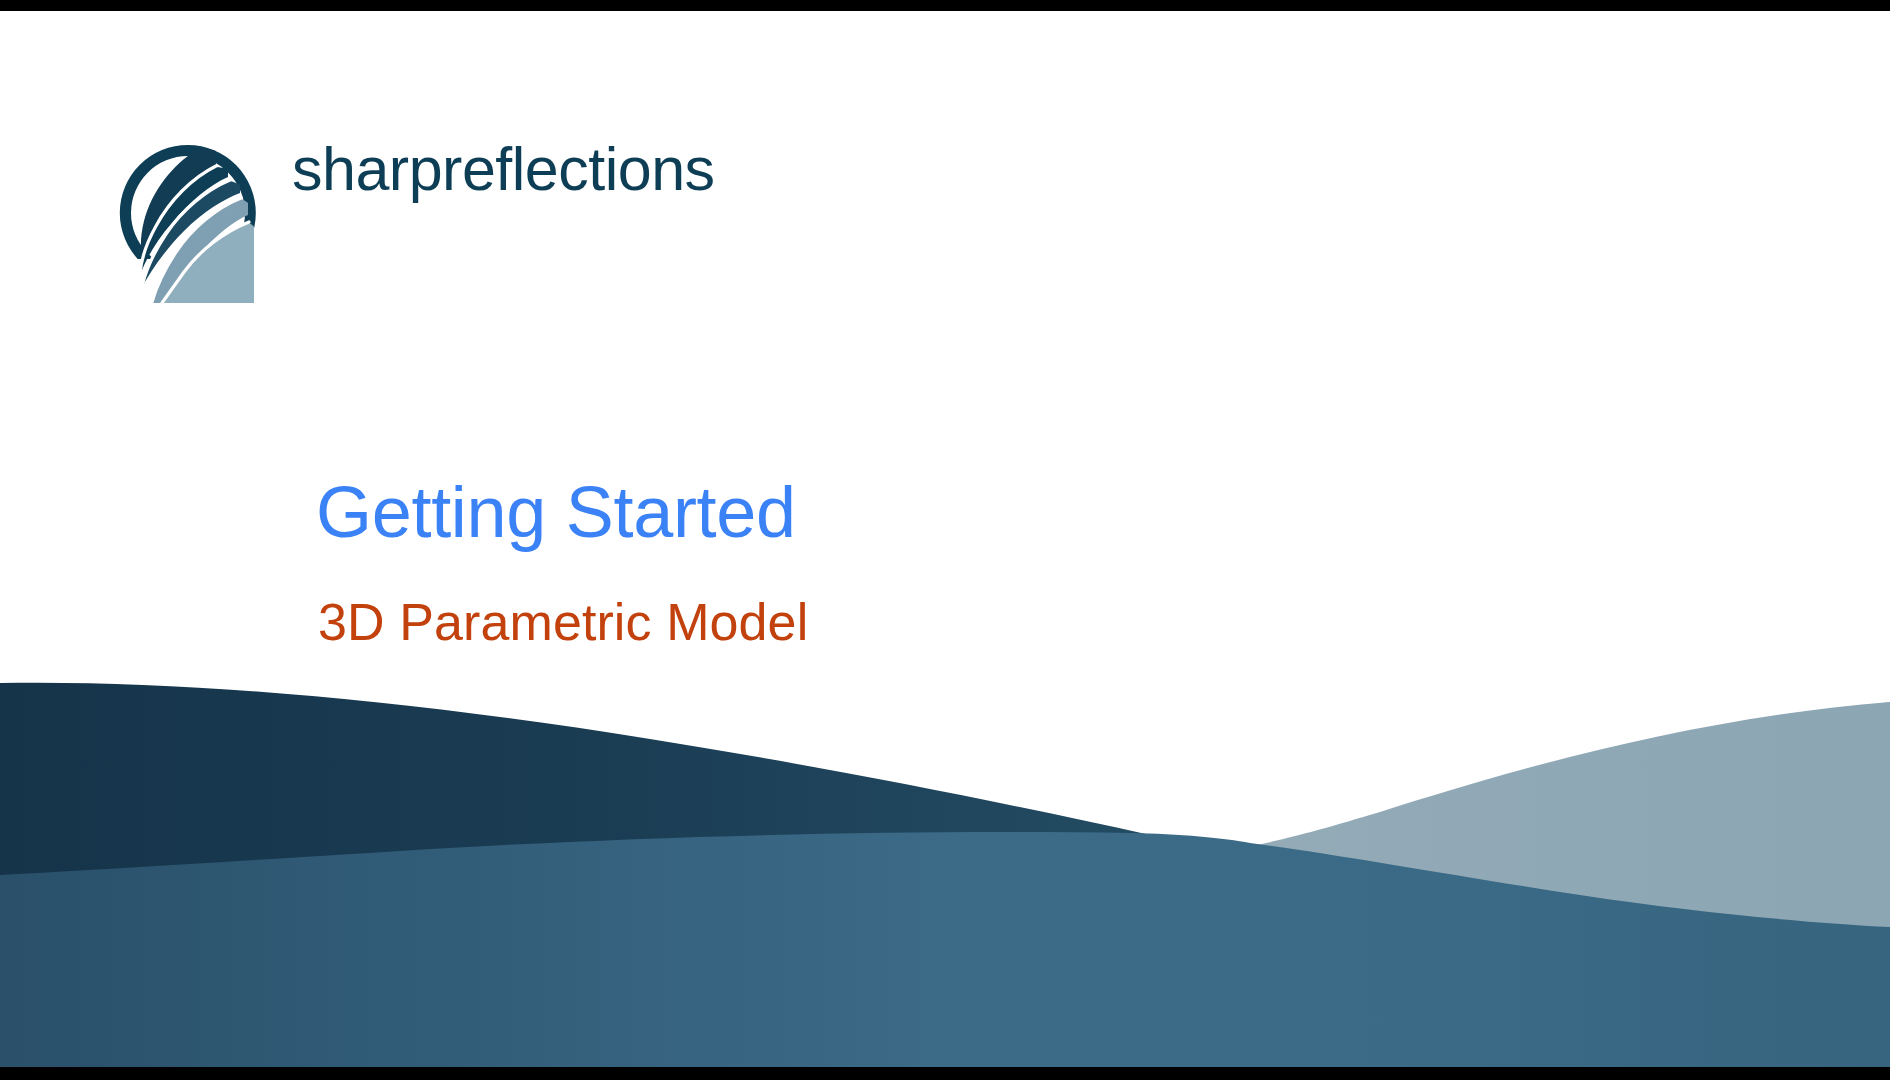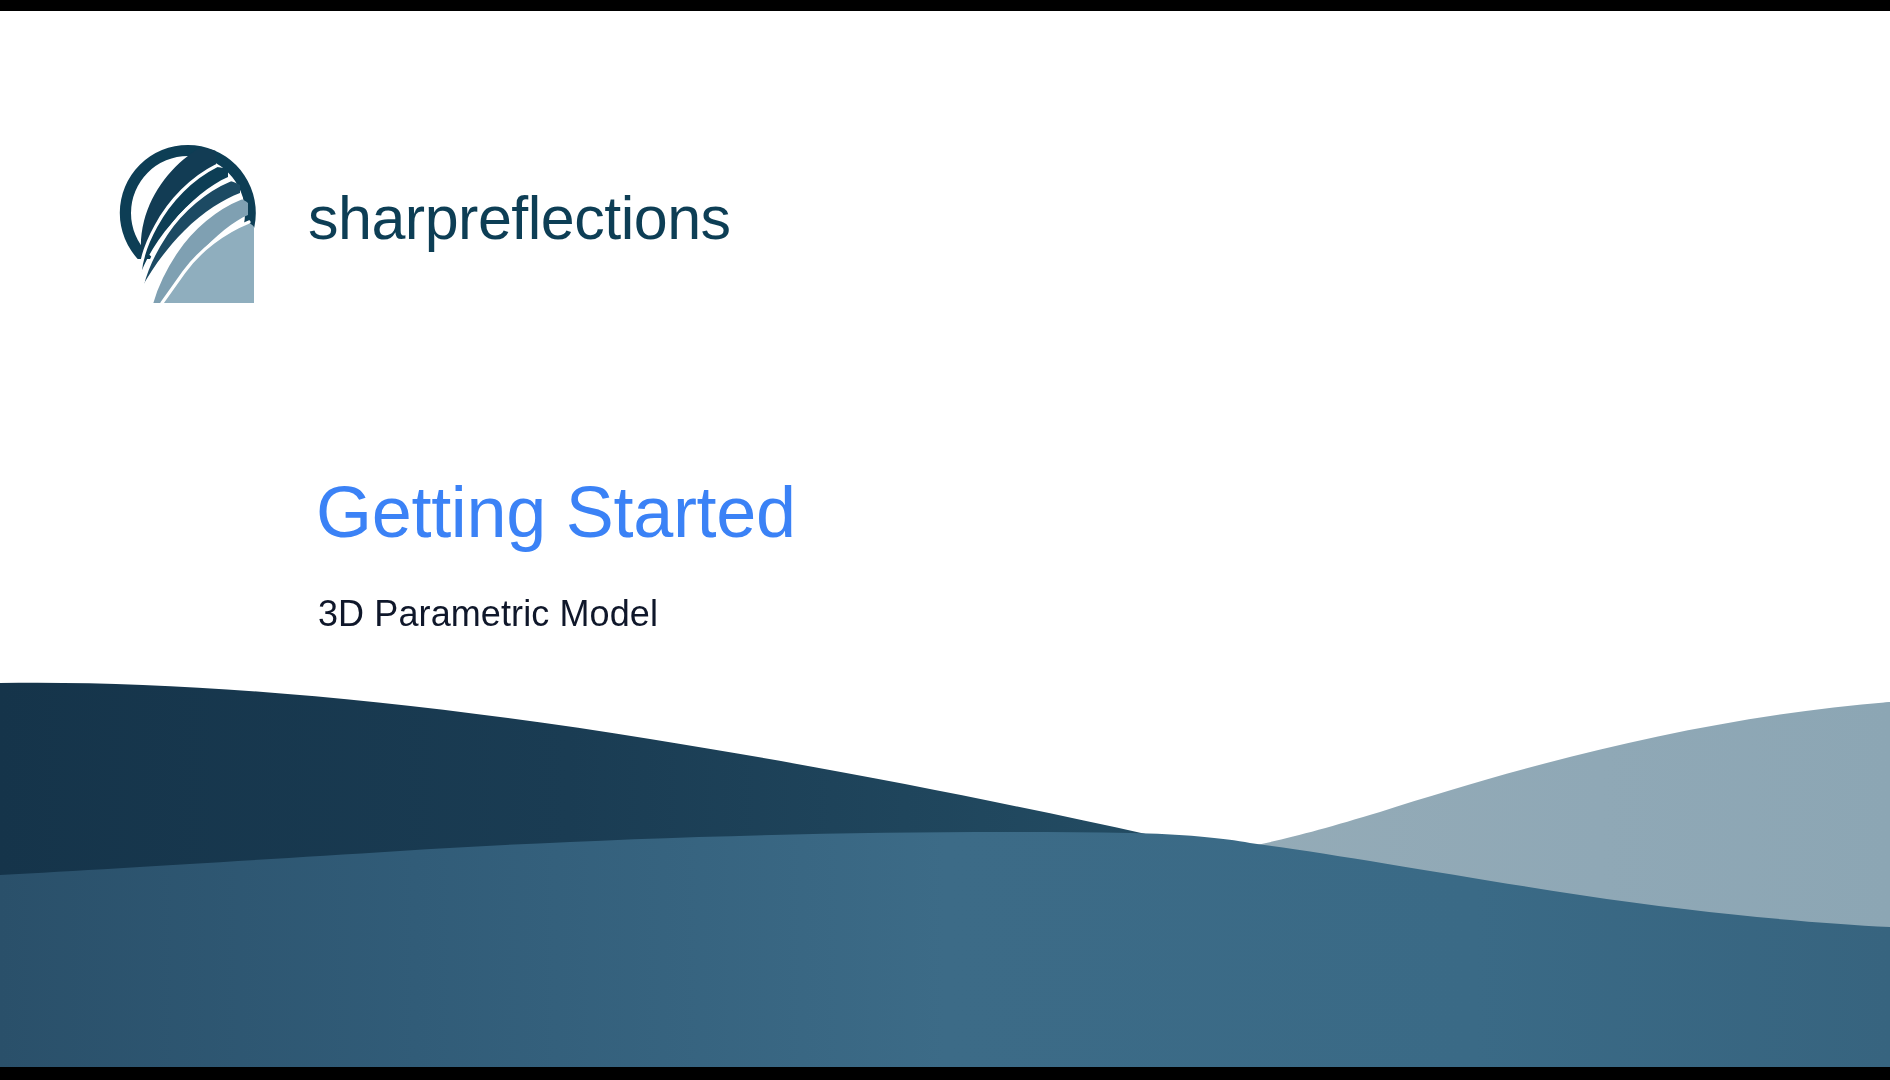--- a/index.html
+++ b/index.html
@@ -36,22 +36,22 @@
     width:1890px; height:1056px;
     background:#ffffff;
     overflow:hidden;
   }
 
   
   .logo-row {
     position:absolute;
     left:112px; top:128px;
     display:flex;
-    align-items:center;
-    gap:44px;
+    align-items:flex-start;
+    gap:28px;
   }
   .logo-mark {
     width:152px; height:164px;
     display:block;
     flex:0 0 auto;
   }
   .logo-word {
     font-family:"Liberation Sans", sans-serif;
     font-size:61px;
     font-weight:400;
@@ -71,23 +71,23 @@
     font-weight:400;
     color:#3b82f6;
     letter-spacing:-0.3px;
     line-height:1.05;
     white-space:nowrap;
   }
   .subtitle {
     position:absolute;
     left:318px; top:583px;
     font-family:"Liberation Sans", sans-serif;
-    font-size:36px;
+    font-size:52px;
     font-weight:400;
-    color:#0f172a;
+    color:#c2410c;
     letter-spacing:0.1px;
     line-height:1.1;
     white-space:nowrap;
   }
 
   
   .waves {
     position:absolute;
     left:0; bottom:0;
     width:1890px; height:420px;

